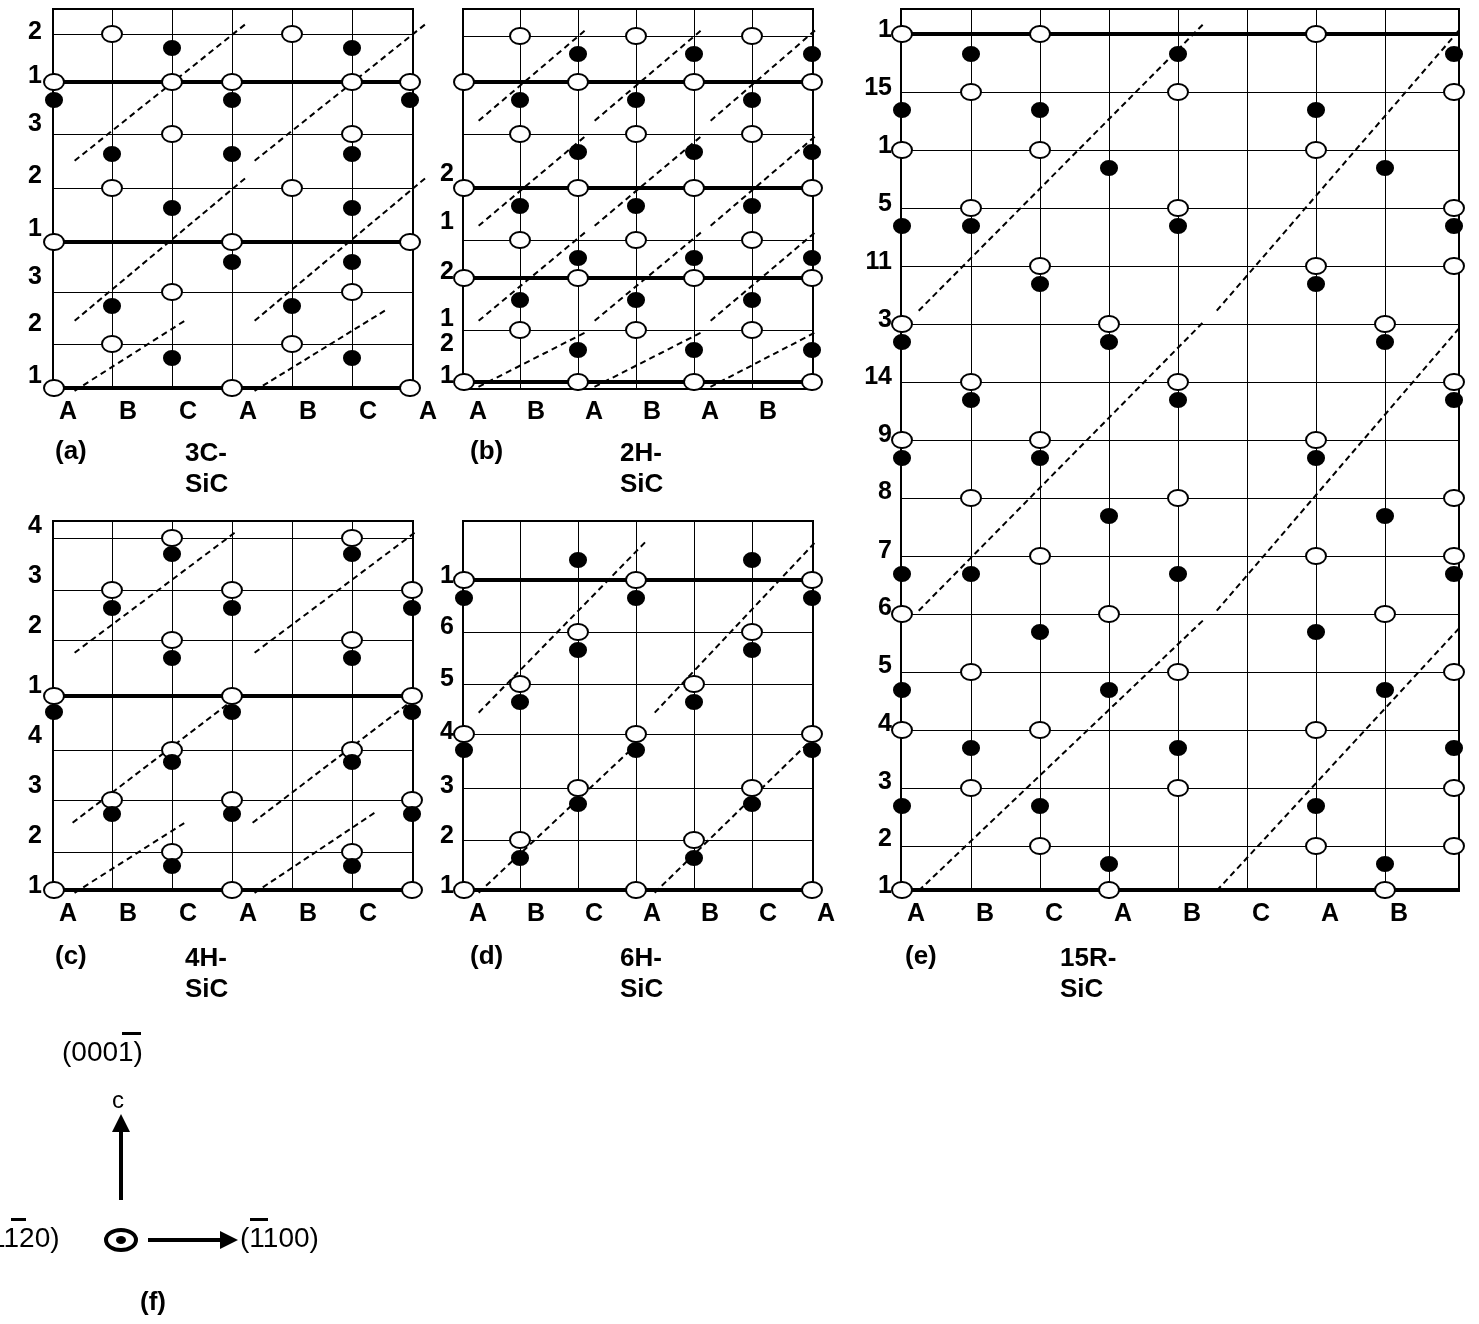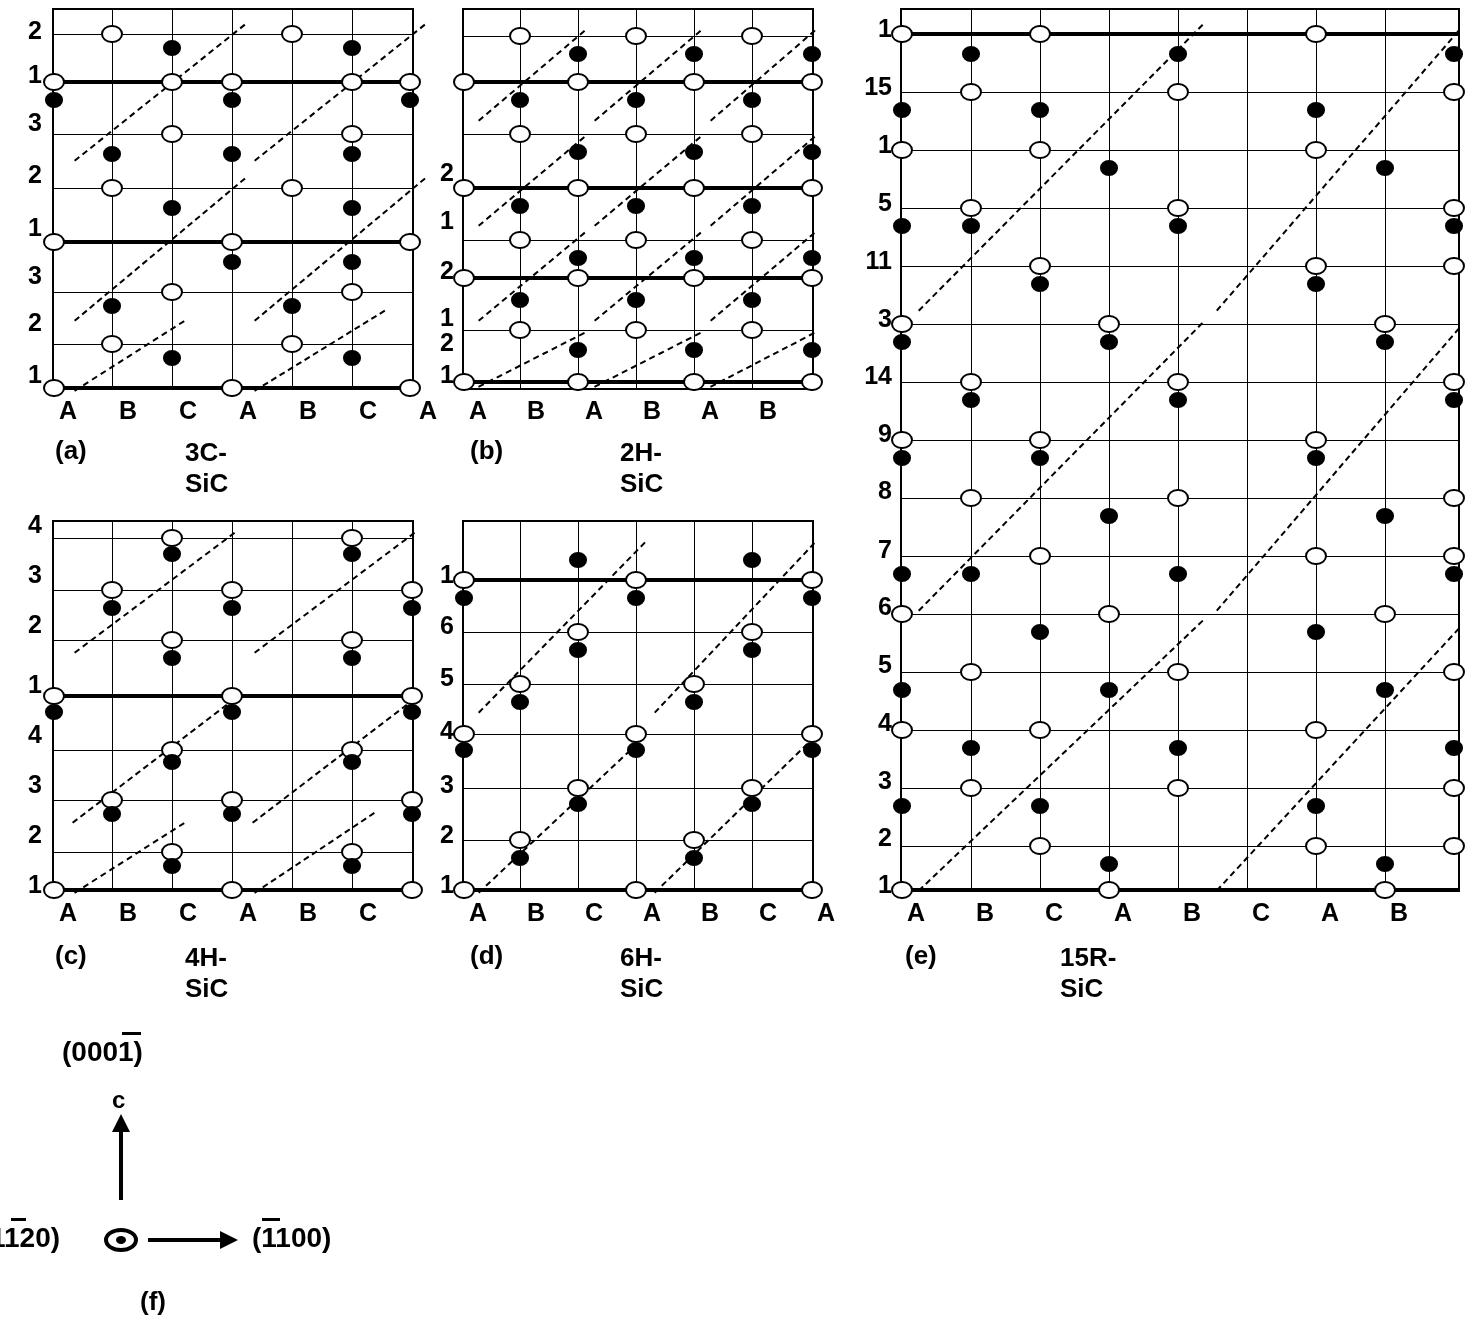--- a/index.html
+++ b/index.html
@@ -10,21 +10,21 @@
   .hline.bold{height:4px;background:#000;}
   .vline{position:absolute;top:0;bottom:0;width:1px;background:#000;}
   .dashed{position:absolute;height:0;border-top:2px dashed #000;transform-origin:0 0;}
   .atom{position:absolute;border-radius:50%;box-sizing:border-box;}
   .open{background:#fff;border:2.5px solid #000;}
   .filled{background:#000;border:2.5px solid #000;}
   .ylab{position:absolute;font-weight:bold;font-size:25px;text-align:right;line-height:1;}
   .xlab{position:absolute;font-weight:bold;font-size:25px;text-align:center;line-height:1;}
   .caption{position:absolute;font-weight:bold;font-size:26px;}
   .title{position:absolute;font-weight:bold;font-size:26px;}
-  .axes-lbl{position:absolute;font-weight:bold;font-size:28px;white-space:nowrap;text-align:center;}
+  .axes-lbl{position:absolute;font-weight:normal;font-size:28px;white-space:nowrap;text-align:center;}
   .ovl{position:relative;display:inline-block;}
   .ovl .bar{position:absolute;top:-4px;left:0;right:0;height:3px;background:#000;}
   #axes-panel{position:absolute;}
   .arrow-v{position:absolute;width:4px;background:#000;}
   .arrow-h{position:absolute;height:4px;background:#000;}
   .arrowhead-up{position:absolute;width:0;height:0;border-left:9px solid transparent;border-right:9px solid transparent;border-bottom:18px solid #000;}
   .arrowhead-right{position:absolute;width:0;height:0;border-top:9px solid transparent;border-bottom:9px solid transparent;border-left:18px solid #000;}
   .eye{position:absolute;width:34px;height:24px;border:4px solid #000;border-radius:50%;box-sizing:border-box;}
   .eye-dot{position:absolute;width:10px;height:8px;background:#000;border-radius:50%;}
 </style>
@@ -517,21 +517,21 @@
 
   <div class="arrow-v" style="left:119px;top:122px;height:68px;"></div>
   <div class="arrowhead-up" style="left:112px;top:104px;"></div>
 
   <div class="eye" style="left:104px;top:218px;"></div>
   <div class="eye-dot" style="left:116px;top:226px;"></div>
 
   <div class="arrow-h" style="left:148px;top:228px;width:74px;"></div>
   <div class="arrowhead-right" style="left:220px;top:221px;"></div>
 
-  <div class="axes-lbl" style="left:252px;top:212px;">
+  <div class="axes-lbl" style="left:240px;top:212px;">
     <span class="ovl"><span class="bar" style="left:13%;width:22%;"></span><span>(1100)</span></span>
   </div>
 
   <div class="axes-lbl" style="left:-10px;top:212px;">
     <span class="ovl"><span class="bar" style="left:30%;width:22%;"></span><span>1120)</span></span>
   </div>
 
   <div class="caption" style="left:140px;top:276px;">(f)</div>
 </div>
 

